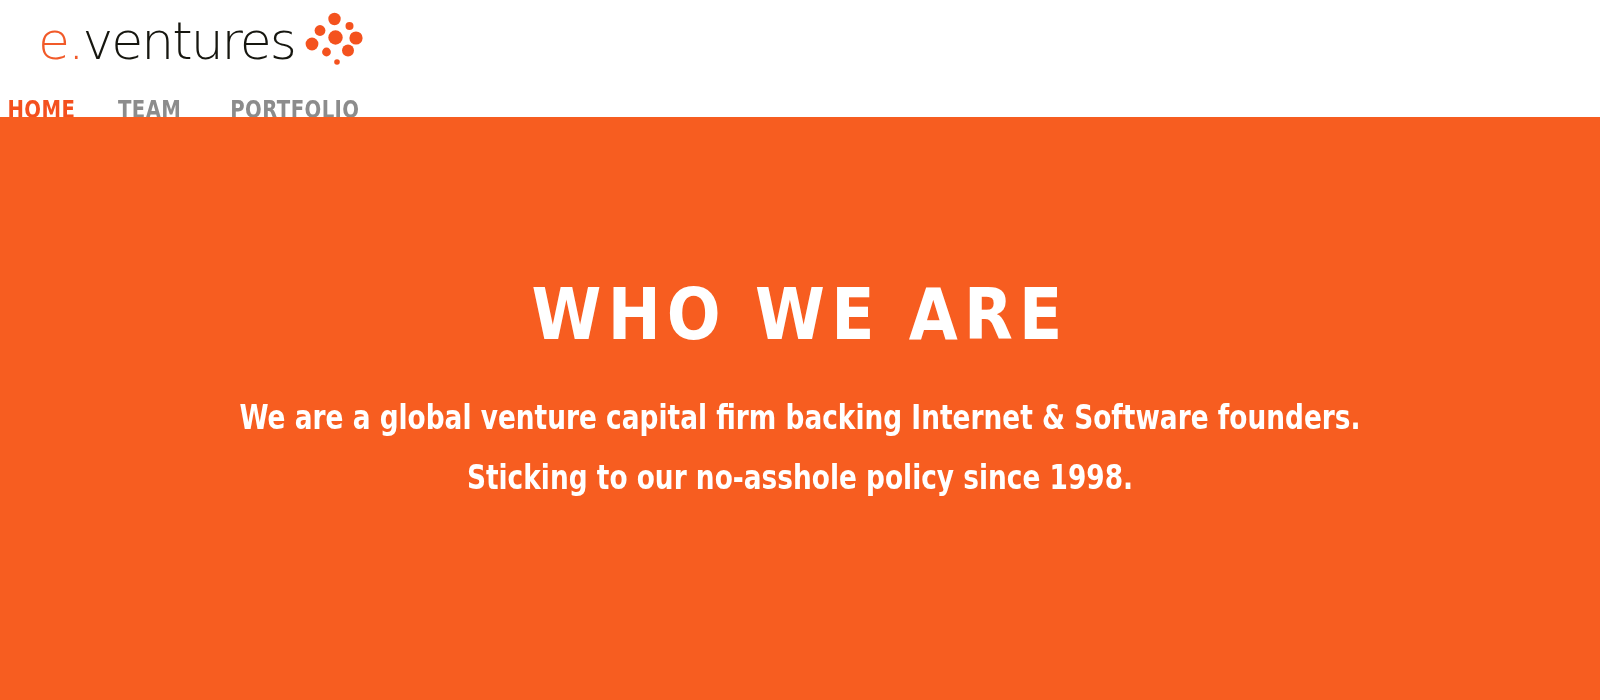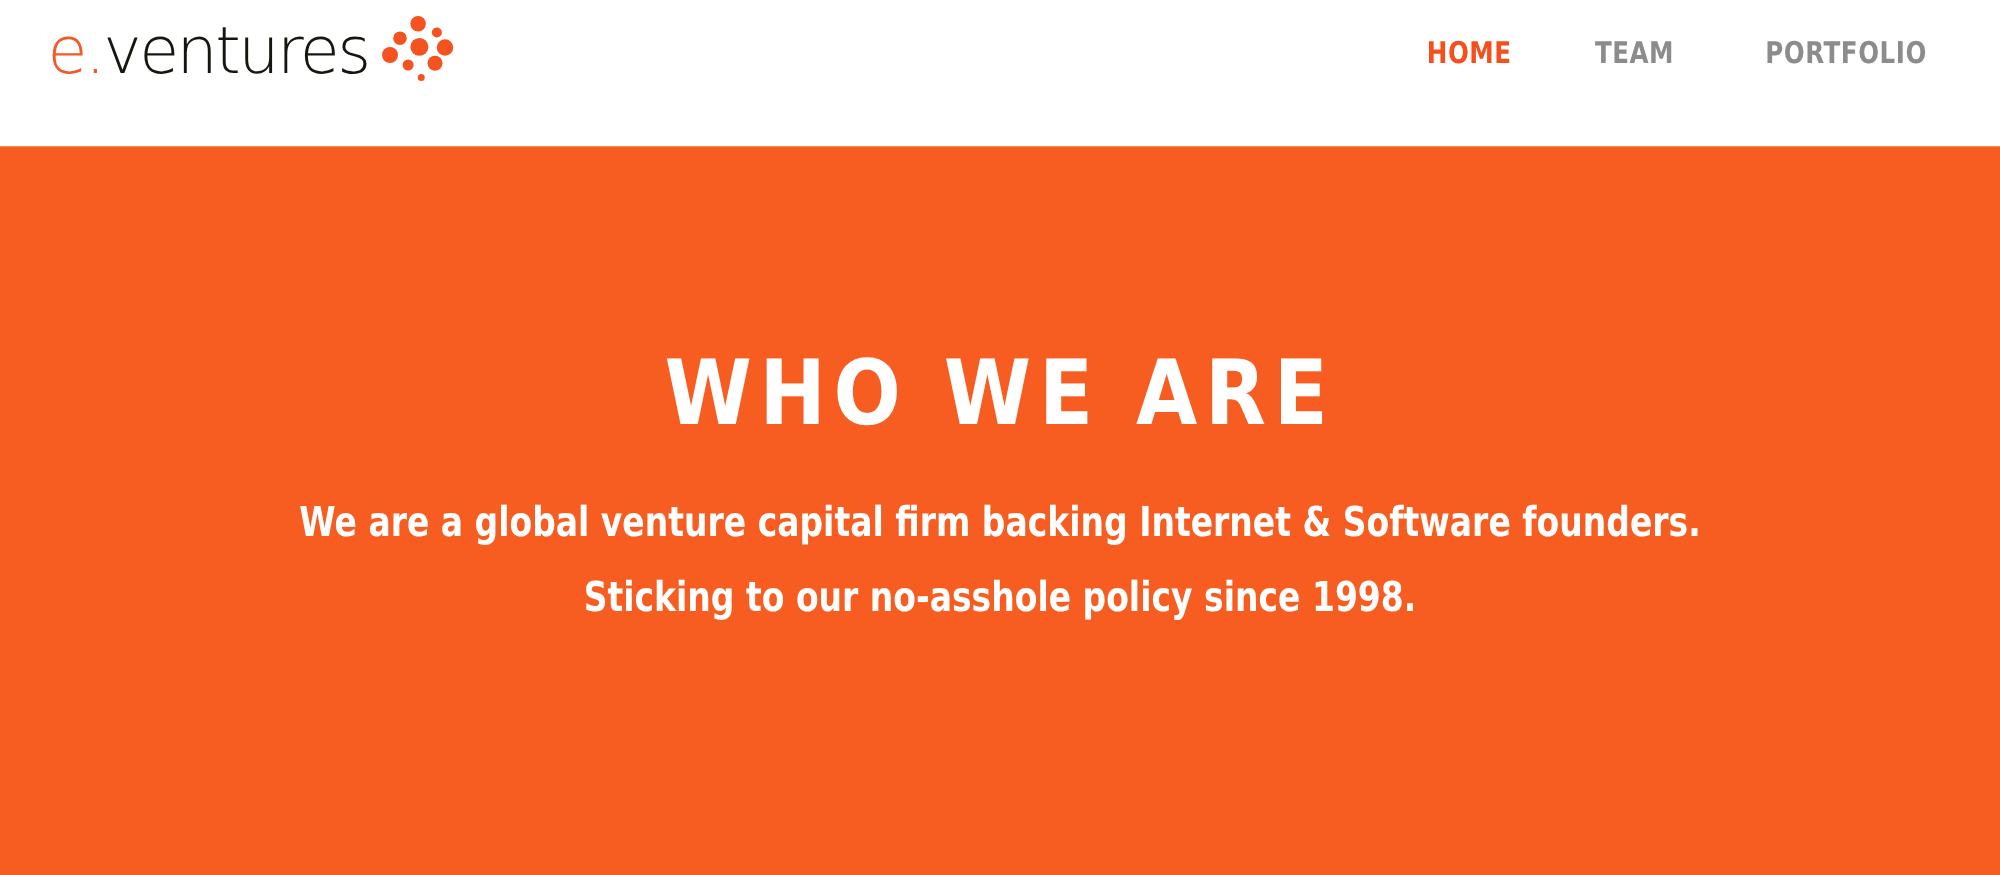--- a/index.html
+++ b/index.html
@@ -23,20 +23,21 @@
   
   .site-header {
     position:absolute;
     top:0; left:0;
     width:1600px;
     height:117px;
     background:#ffffff;
     display:flex;
     align-items:flex-start;
     justify-content:space-between;
+    flex-direction:column;
   }
 
   
   .logo {
     display:flex;
     align-items:center;
     margin-left:38px;
     margin-top:14px;
     text-decoration:none;
     user-select:none;
@@ -57,21 +58,21 @@
     margin-left:9px;
     margin-top:-2px;
     flex:0 0 auto;
     display:block;
   }
 
   
   .main-nav {
     display:flex;
     align-items:center;
-    gap:52px;
+    gap:28px;
     margin-right:44px;
     margin-top:30px;
   }
   .nav-link {
     font-family:"DejaVu Sans", sans-serif;
     font-weight:bold;
     font-size:24px;
     letter-spacing:0.5px;
     text-transform:uppercase;
     text-decoration:none;

